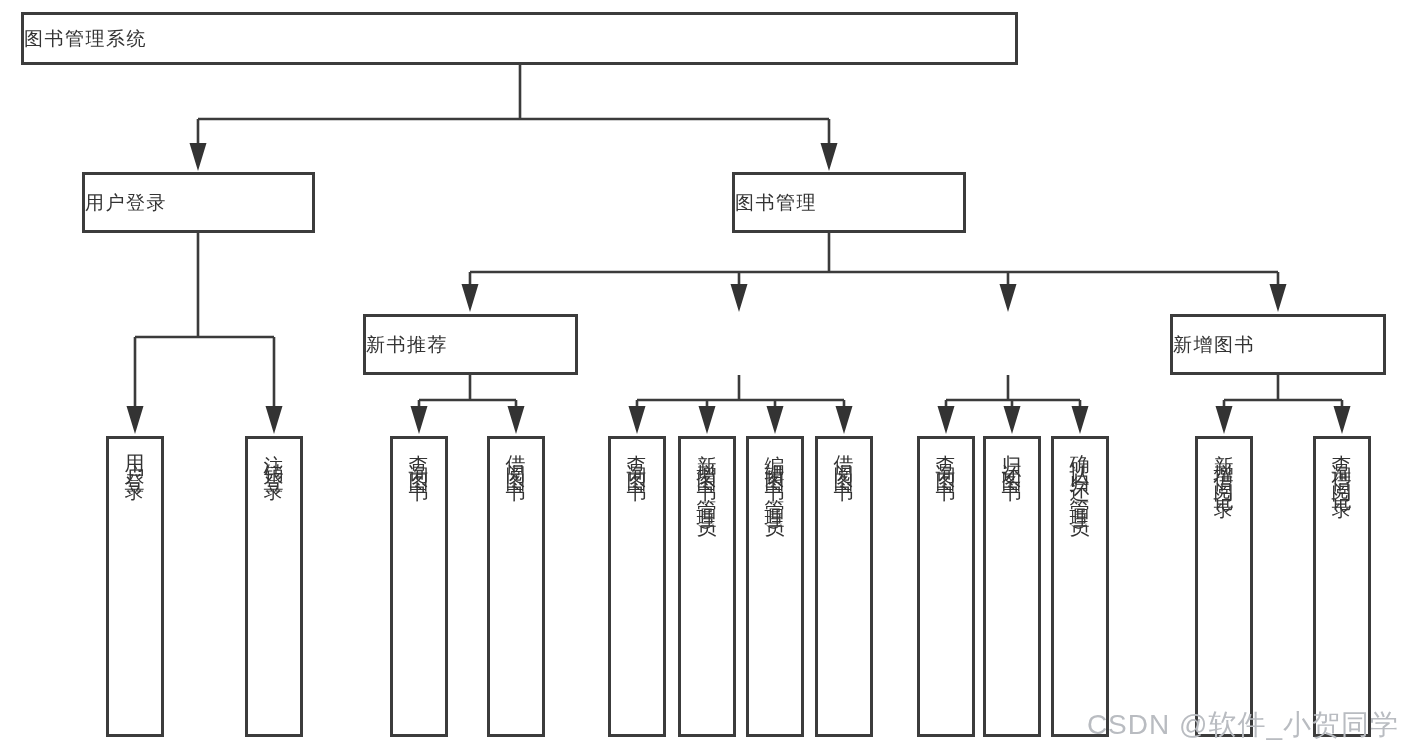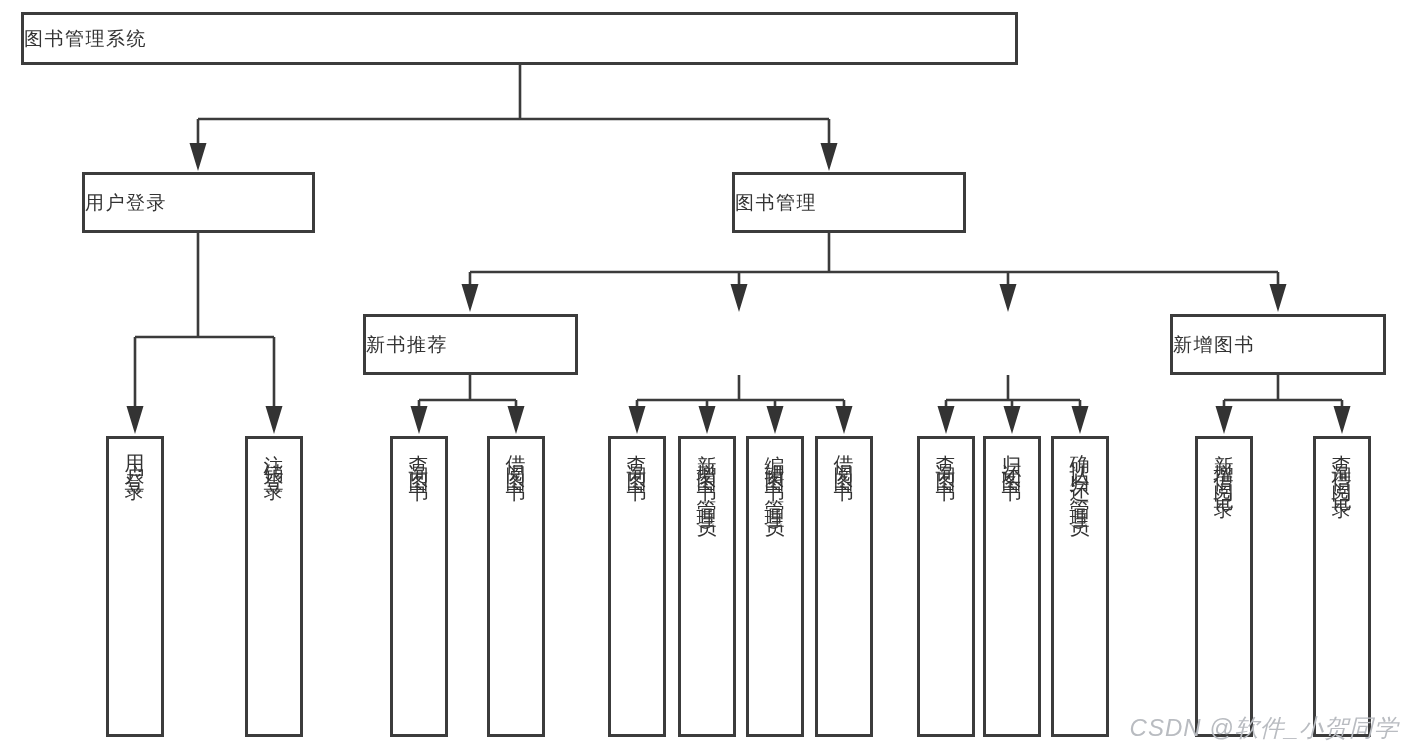--- a/index.html
+++ b/index.html
@@ -15,22 +15,22 @@
     border:3px solid #3c3c3c;display:flex;align-items:center;justify-content:flex-start;
     color:#333333;
   }
   .hnode{font-size:19px;letter-spacing:1.5px;white-space:nowrap;}
   .vnode{
     writing-mode:vertical-rl;text-orientation:mixed;
     font-size:20px;letter-spacing:9px;line-height:1;
   }
   .lbl{display:block;}
   .watermark{
-    position:absolute;right:6px;bottom:3px;font-size:24px;letter-spacing:1px;
-    color:#b9bcc1;z-index:6;white-space:nowrap;font-style:italic;
+    position:absolute;right:6px;bottom:3px;font-size:28px;letter-spacing:1px;
+    color:#b9bcc1;z-index:6;white-space:nowrap;
   }
 </style>
 </head>
 <body>
 
 <div class="canvas">
 
   <svg class="connectors" viewBox="0 0 1405 747" xmlns="http://www.w3.org/2000/svg">
 
     <path class="ln" d="M520 65 L520 119 M198 119 L829 119 M198 119 L198 150 M829 119 L829 150"></path>

